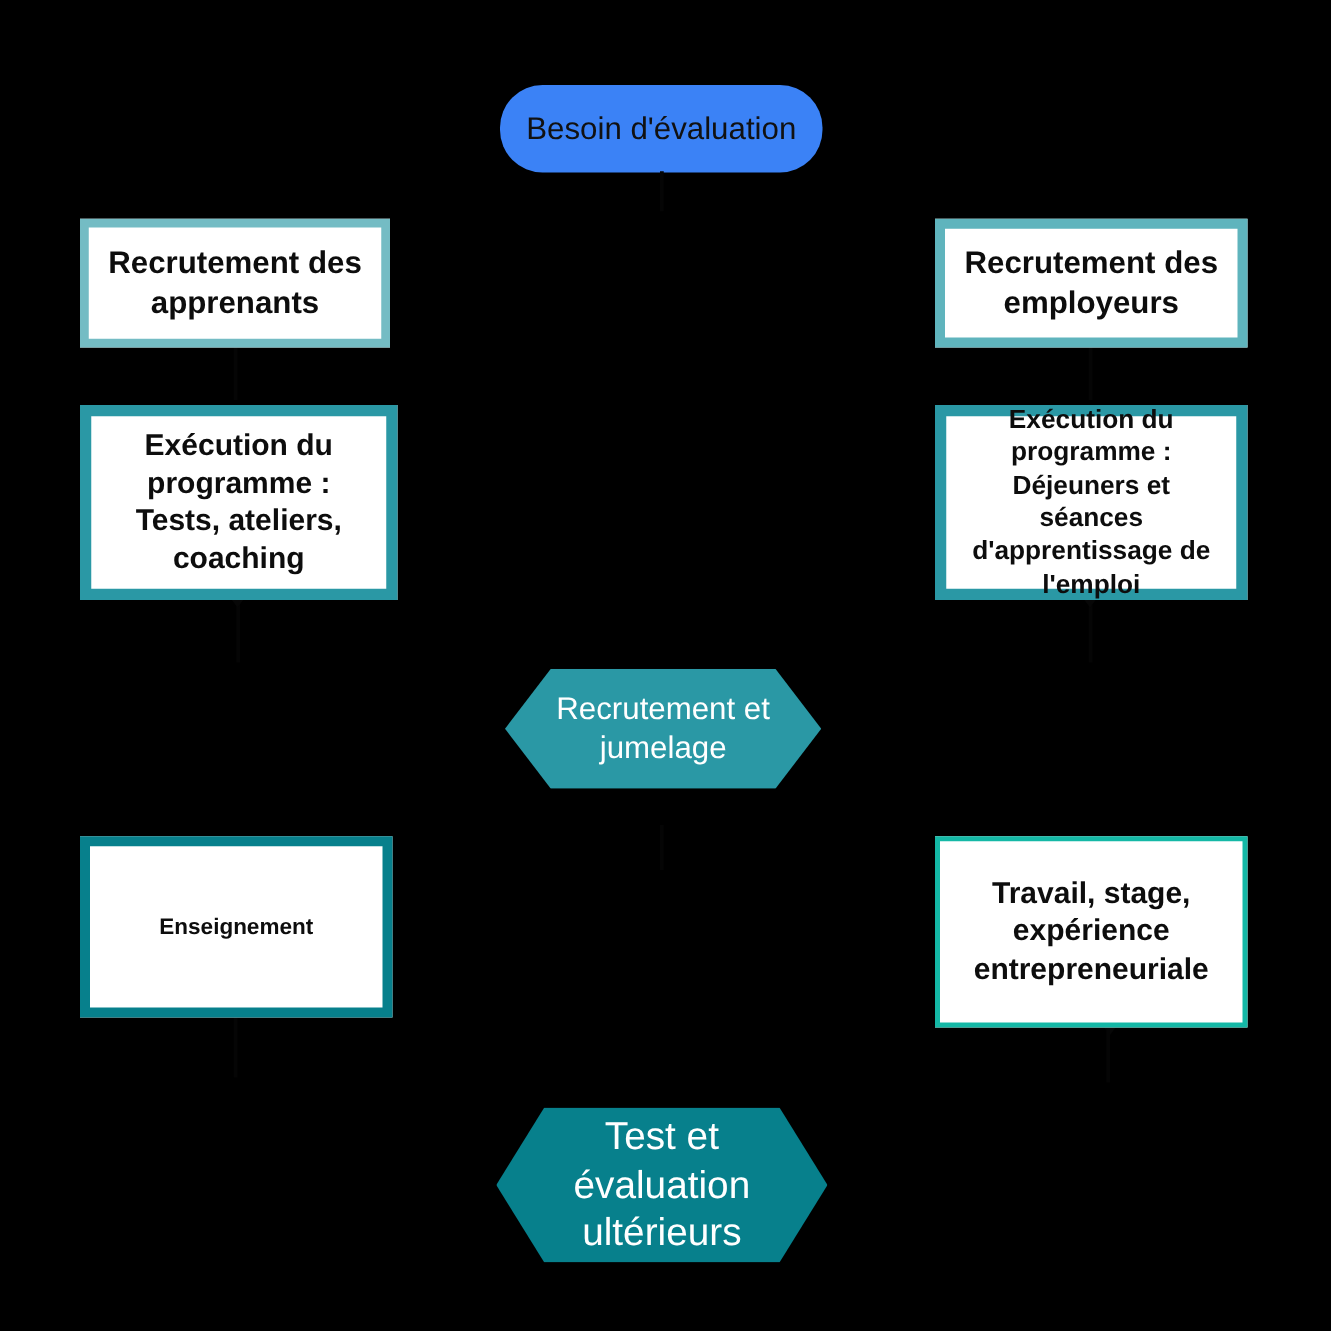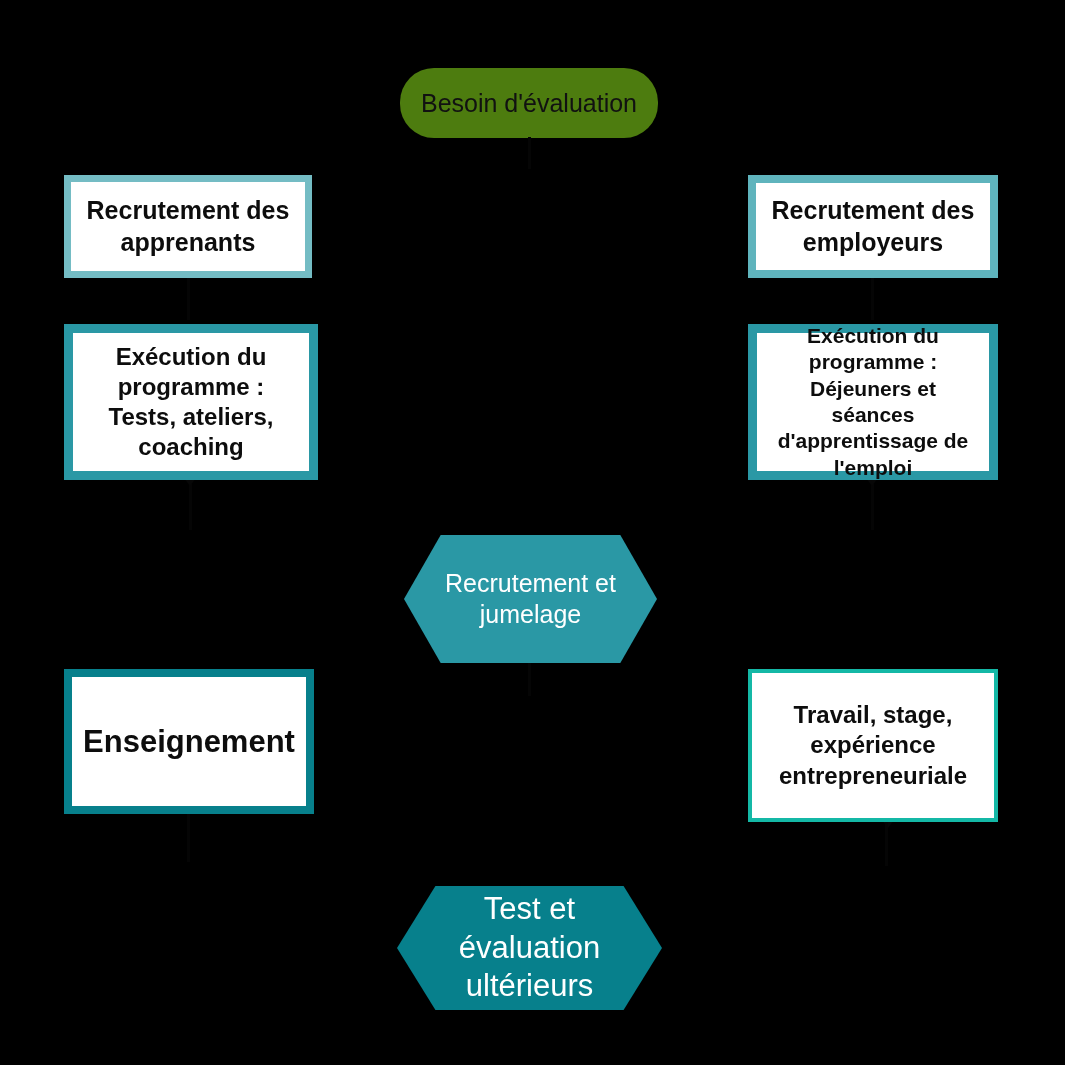--- a/index.html
+++ b/index.html
@@ -85,21 +85,21 @@
     border-left: 6px solid transparent;
     border-right: 6px solid transparent;
     border-top: 8px solid #070707;
   }
 </style>
 </head>
 <body>
 
 <div id="canvas">
 
-  <div class="pill" style="left:400px; top:68px; width:258px; height:70px; background:#4d7c0f;">
+  <div class="pill" style="left:400px; top:68px; width:258px; height:70px; background:#3b82f6;">
     <span class="pill-label">Besoin d'évaluation</span>
   </div>
 
   <div class="connector" style="left:187px; top:272px; width:3px; height:48px;"></div>
   <div class="arrowhead" style="left:182px; top:270px;"></div>
 
   <div class="connector" style="left:871px; top:272px; width:3px; height:48px;"></div>
   <div class="arrowhead" style="left:866px; top:270px;"></div>
 
   <div class="connector" style="left:189px; top:480px; width:3px; height:50px;"></div>
@@ -120,21 +120,21 @@
 apprenants</span>
   </div>
 
   <div class="box" style="left:64px; top:324px; width:254px; height:156px; border:9px solid #2a98a5; font-size:24px;">
     <span class="box-label">Exécution du
 programme :
 Tests, ateliers,
 coaching</span>
   </div>
 
-  <div class="box" style="left:64px; top:669px; width:250px; height:145px; border:8px solid #07808c; font-size:31px;">
+  <div class="box" style="left:64px; top:669px; width:250px; height:145px; border:8px solid #07808c; font-size:18px;">
     <span class="box-label">Enseignement</span>
   </div>
 
   <div class="box" style="left:748px; top:175px; width:250px; height:103px; border:8px solid #5fb4bd; font-size:25px;">
     <span class="box-label">Recrutement des
 employeurs</span>
   </div>
 
   <div class="box" style="left:748px; top:324px; width:250px; height:156px; border:9px solid #2a98a5; font-size:21px;">
     <span class="box-label">Exécution du
@@ -143,21 +143,21 @@
 d'apprentissage de
 l'emploi</span>
   </div>
 
   <div class="box" style="left:748px; top:669px; width:250px; height:153px; border:4px solid #14b8a6; font-size:24px;">
     <span class="box-label">Travail, stage,
 expérience
 entrepreneuriale</span>
   </div>
 
-  <div class="hex" style="left:404px; top:535px; width:253px; height:128px; background:#2a98a5; font-size:25px;">
+  <div class="hex" style="left:404px; top:535px; width:253px; height:96px; background:#2a98a5; font-size:25px;">
     <span class="hex-label">Recrutement et
 jumelage</span>
   </div>
 
   <div class="hex" style="left:397px; top:886px; width:265px; height:124px; background:#07808c; font-size:31px;">
     <span class="hex-label">Test et évaluation
 ultérieurs</span>
   </div>
 
 </div>

